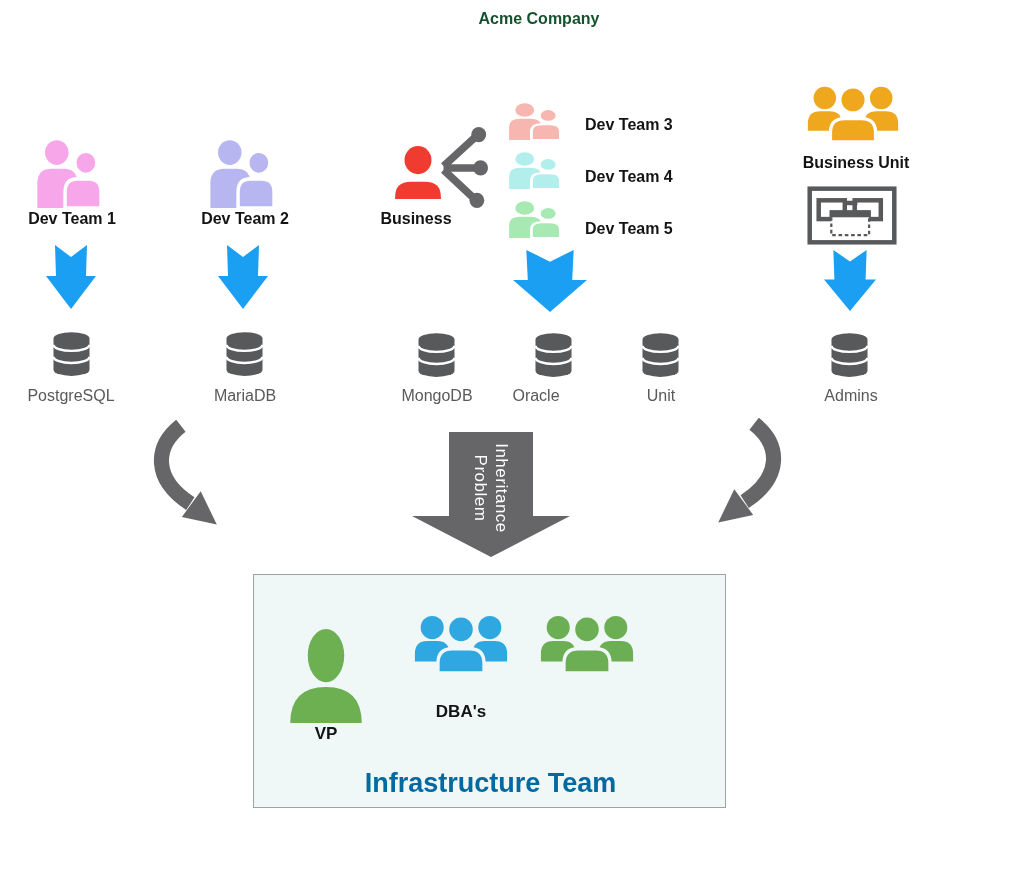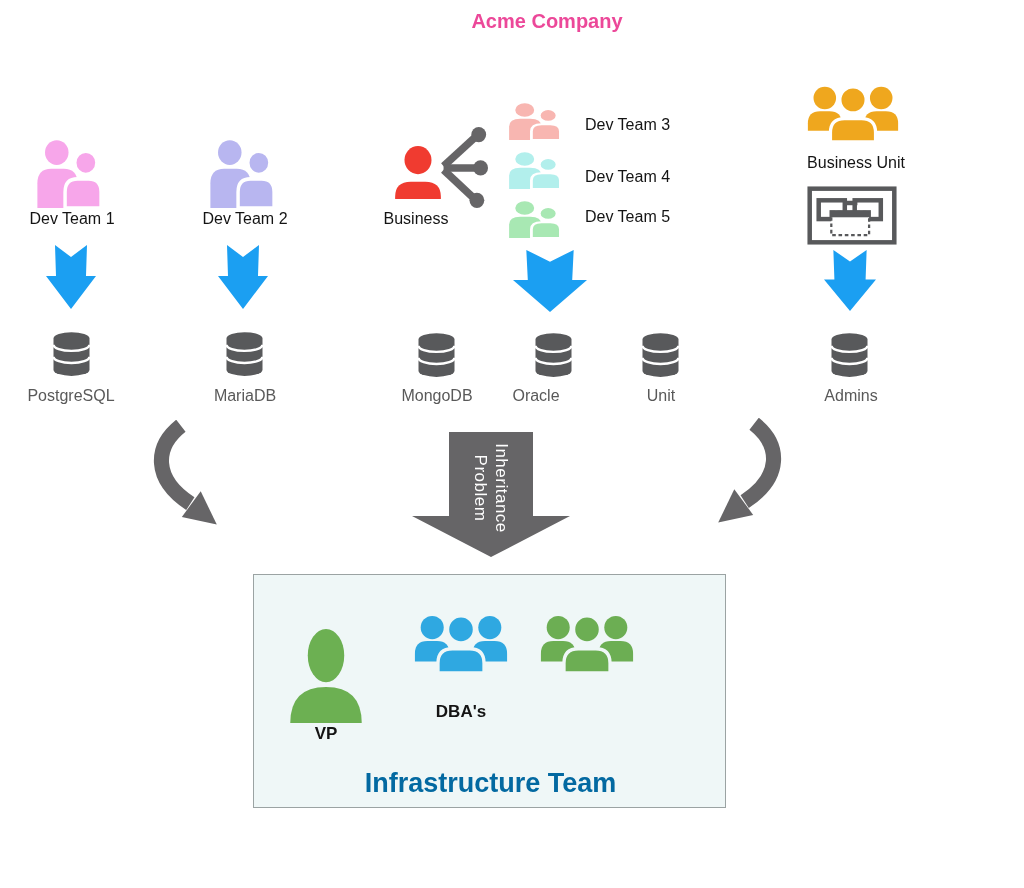--- a/index.html
+++ b/index.html
@@ -8,31 +8,31 @@
     position: relative;
     width: 1024px;
     height: 888px;
     background: #ffffff;
     font-family: "Liberation Sans", sans-serif;
     overflow: hidden;
   }
   .abs { position: absolute; }
   .title {
     position: absolute;
-    left: 272px; top: 10px; width: 550px;
-    text-align: center;
-    font-size: 20px;
-    font-weight: 700;
-    color: #ec4899;
+    left: 264px; top: 10px; width: 550px;
+    text-align: center;
+    font-size: 16px;
+    font-weight: 700;
+    color: #14532d;
   }
   .team-label {
     position: absolute;
     text-align: center;
     font-size: 16px;
-    font-weight: 400;
+    font-weight: 700;
     color: #141414;
     white-space: pre-line;
     line-height: 21px;
   }
   .team-label.left-align { text-align: left; }
   .db-label {
     position: absolute;
     width: 120px;
     text-align: center;
     font-size: 16px;
@@ -149,21 +149,21 @@
   <div class="team-label left-align" style="left:585px;top:166px;width:140px">Dev Team 4</div>
 
   <svg class="abs" style="left:508px;top:200px" width="58" height="38" viewBox="0 0 104 96" preserveAspectRatio="none">
     <g fill="#A8E8B3">
       <circle cx="30" cy="20" r="17"></circle>
       <path d="M2 96 V62 q0-20 20-20 h18 q20 0 20 20 v34 z"></path>
       <circle cx="72" cy="34" r="16" stroke="#ffffff" stroke-width="5"></circle>
       <path d="M42 96 V74 q0-18 18-18 h16 q18 0 18 18 v22 z" stroke="#ffffff" stroke-width="5"></path>
     </g>
   </svg>
-  <div class="team-label left-align" style="left:585px;top:206px;width:140px">Dev Team 5</div>
+  <div class="team-label left-align" style="left:585px;top:218px;width:140px">Dev Team 5</div>
 
   <svg class="abs" style="left:806px;top:84px" width="94" height="58" viewBox="0 0 100 62" preserveAspectRatio="none">
     <g fill="#EFA71E">
       <circle cx="20" cy="15" r="12"></circle>
       <path d="M2 50 V42 q0-13 13-13 h10 q13 0 13 13 v8 z"></path>
       <circle cx="80" cy="15" r="12"></circle>
       <path d="M62 50 V42 q0-13 13-13 h10 q13 0 13 13 v8 z"></path>
       <circle cx="50" cy="17" r="14" stroke="#ffffff" stroke-width="3.5"></circle>
       <path d="M26 62 V52 q0-15 15-15 h18 q15 0 15 15 v10 z" stroke="#ffffff" stroke-width="3.5"></path>
     </g>

